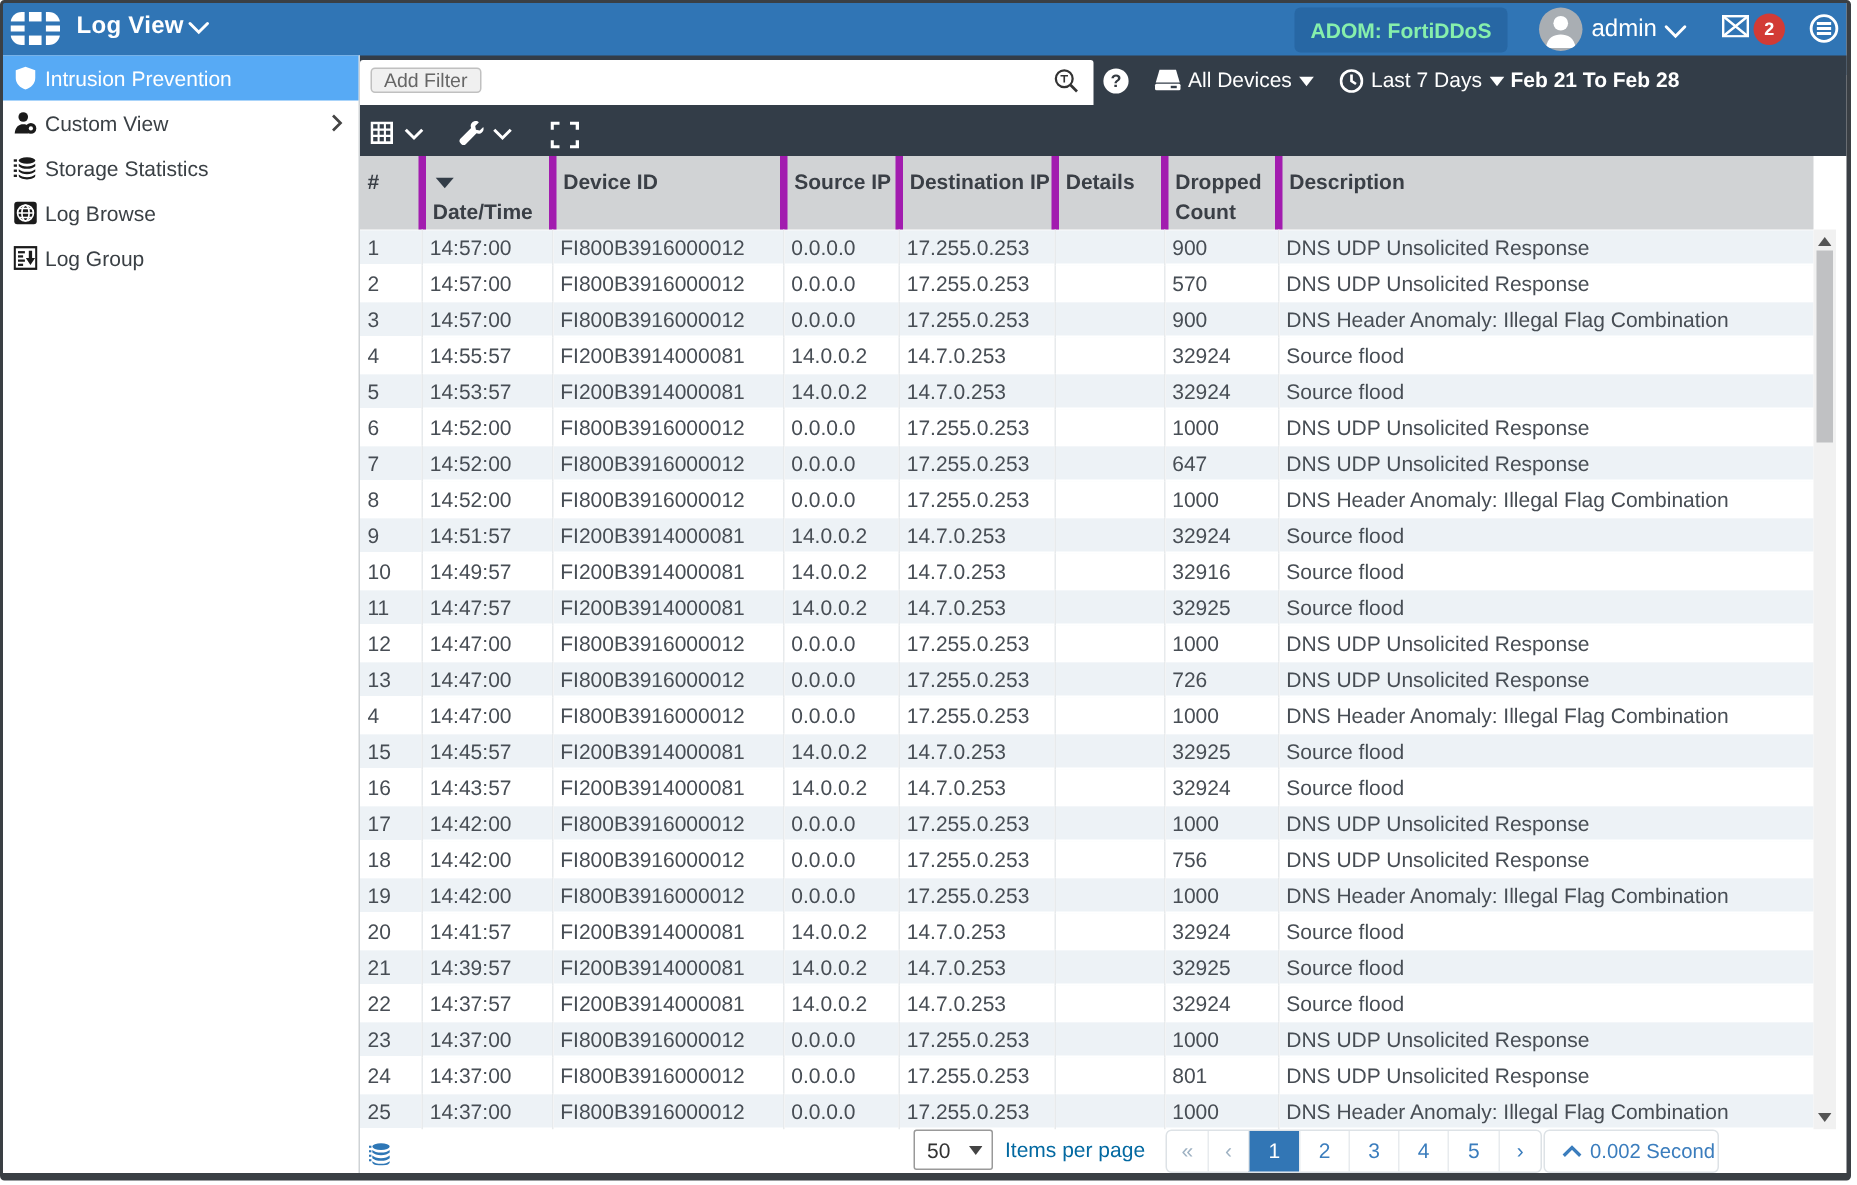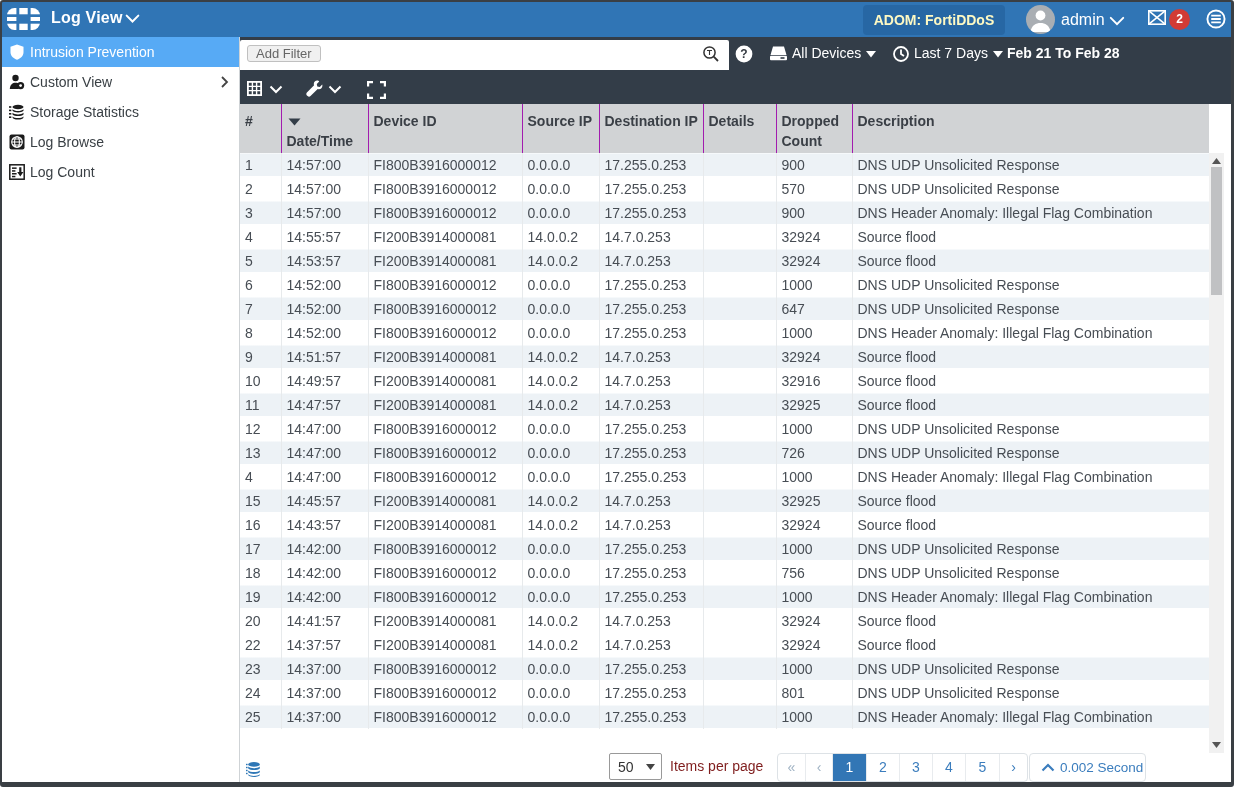--- a/index.html
+++ b/index.html
@@ -3,21 +3,21 @@
 <style>
 * { margin:0; padding:0; box-sizing:border-box; }
 html,body { width:1238px; height:790px; background:#fff; font-family:"Liberation Sans",sans-serif; }
 #page { position:relative; width:1238px; height:790px; overflow:hidden; }
 .abs { position:absolute; }
 
 
 #topbar { left:2px; top:2px; width:1229px; height:48px; background:#3075b5; }
 #logview { left:49px; top:0; height:31px; line-height:31px; color:#fff; font-size:16px; font-weight:bold; letter-spacing:0.2px; }
 #adom { left:861px; top:3px; width:142px; height:30px; background:#2767a4; border-radius:4px;
-        color:#fef9c3; font-size:14px; font-weight:bold; text-align:center; line-height:30px; }
+        color:#86efac; font-size:14px; font-weight:bold; text-align:center; line-height:30px; }
 #avatar { left:1024px; top:3px; width:29px; height:29px; border-radius:50%; background:#a9aeb3; overflow:hidden; }
 #admin { left:1059px; top:0; height:35px; line-height:35px; color:#fff; font-size:16px; }
 #badge { left:1167px; top:7px; width:21px; height:21px; border-radius:50%; background:#d23b35;
          color:#fff; font-size:12px; font-weight:bold; text-align:center; line-height:21px; }
 
 
 #sidebar { left:2px; top:37px; width:238px; height:745px; background:#fff; border-right:1px solid #cfd3d6; }
 .sitem { position:absolute; left:0; width:237px; height:30px; line-height:30px; font-size:14px; color:#3a4045; }
 .sitem .txt { position:absolute; left:28px; top:0; }
 .sitem.sel { background:#57aaf5; color:#fff; }
@@ -27,41 +27,41 @@
 
 #filterbar { left:240px; top:37px; width:991px; height:33px; background:#333d48; }
 #toolbar { left:240px; top:70px; width:991px; height:34px; background:#333d48; }
 #finput { position:absolute; left:0px; top:3px; width:489px; height:40px; background:#fff; border-radius:2px;padding-left:36px; }
 #fchip { position:absolute; left:7px; top:5px; height:17px; padding:0 8px; background:#f0f0f0;
          border:1px solid #c0c0c0; border-radius:3px; color:#666; font-size:13px; line-height:16px; }
 .wtext { position:absolute; color:#fff; font-size:14px; height:33px; line-height:33px; }
 
 
 #tbl { left:240px; top:104px; width:969px; border-collapse:collapse; table-layout:fixed; }
-#tbl th { background:#d1d3d5; border-left:1px solid #a21caf; font-size:14px; line-height:20px; text-align:left;
+#tbl th { background:#d1d3d5; border-left:5px solid #a21caf; font-size:14px; line-height:20px; text-align:left;
           color:#3a3f46; vertical-align:top; padding:7px 0 0 5px; height:49px; font-weight:bold; }
 #tbl th:first-child { border-left:none; }
 #tbl td { font-size:14px; color:#474d54; height:24px; padding:0 0 0 5px; white-space:nowrap;
           overflow:hidden; border-left:1px solid #e7eaec; }
 #tbl td:first-child { border-left:none; }
 #tbl tr.odd td { background:linear-gradient(to bottom,#fff 0px,#edf2f6 1px,#edf2f6 23px,#fff 23px); }
 #tbl tr.even td { background:#ffffff; }
 
 
 #sbar { left:1209px; top:153px; width:15px; height:600px; background:#f1f1f1; }
 #sthumb { position:absolute; left:2px; top:14px; width:11px; height:128px; background:#c0c1c3; }
 
 
 #footer { left:240px; top:753px; width:991px; height:29px; background:#fff; }
 #fhl { position:absolute; left:21px; top:4px; height:22px; line-height:22px; background:#fdf7d7;
        padding:0 3px; font-size:13px; font-weight:bold; color:#3c4247; }
 #fhl a { color:#2e77b6; text-decoration:none; }
 #sel50 { position:absolute; left:369px; top:0px; width:53px; height:27px; border:1px solid #999;
          border-radius:2px; background:#fff; font-size:14px; color:#333; }
-#ipp { position:absolute; left:430px; top:0; height:27px; line-height:27px; font-size:14px; color:#7f1d1d; }
+#ipp { position:absolute; left:430px; top:0; height:27px; line-height:27px; font-size:14px; color:#0369a1; }
 #pager { position:absolute; left:537px; top:0px; height:29px; border:1px solid #dde2e6;
          border-radius:4px; background:#fff; display:flex; }
 .pbtn { height:27px; line-height:27px; text-align:center; font-size:14px; color:#3b7dbd;
         border-left:1px solid #e8ebee; }
 .pbtn:first-child { border-left:none; }
 .pbtn.dim { color:#9fb2c3; }
 .pbtn.act { background:#3276b5; color:#fff; }
 #timer { position:absolute; left:789px; top:0px; width:117px; height:29px; border:1px solid #dde2e6;
          border-radius:4px; color:#3b7dbd; font-size:13.5px; line-height:27px; }
 
@@ -165,21 +165,21 @@
       <svg class="sicon" viewBox="0 0 16 16">
         <rect x="0.8" y="0.8" width="14.4" height="14.4" fill="none" stroke="#1b1b1b" stroke-width="1.5"></rect>
         <g fill="#1b1b1b">
           <rect x="3" y="3.4" width="4.6" height="1.5"></rect>
           <rect x="3" y="6.2" width="3.4" height="1.5"></rect>
           <rect x="3" y="9" width="4.6" height="1.5"></rect>
           <rect x="3" y="11.8" width="3.4" height="1.5"></rect>
           <path d="M10.2 3.2 L12.4 3.2 L12.4 8 L14.4 8 L11.3 12.6 L8.2 8 L10.2 8 Z"></path>
         </g>
       </svg>
-      <span class="txt">Log Count</span>
+      <span class="txt">Log Group</span>
     </div>
   </div>
 
   <div class="abs" id="filterbar">
     <div id="finput">
       <div id="fchip">Add Filter</div>
       <svg class="abs" style="left:462px;top:5px" width="18" height="18" viewBox="0 0 18 18">
         <circle cx="7.5" cy="7.5" r="5.6" fill="none" stroke="#333" stroke-width="1.5"></circle>
         <path d="M11.7 11.7 L16 16" stroke="#333" stroke-width="1.8"></path>
         <path d="M5 5.5 L10 5.5 M7.5 5.5 L7.5 10" stroke="#333" stroke-width="1.1"></path>
@@ -450,20 +450,30 @@
 <tr class="even">
           <td>20</td>
           <td>14:41:57</td>
           <td>FI200B3914000081</td>
           <td>14.0.0.2</td>
           <td>14.7.0.253</td>
           <td></td>
           <td>32924</td>
           <td>Source flood</td>
         </tr>
+<tr class="odd">
+          <td>21</td>
+          <td>14:39:57</td>
+          <td>FI200B3914000081</td>
+          <td>14.0.0.2</td>
+          <td>14.7.0.253</td>
+          <td></td>
+          <td>32925</td>
+          <td>Source flood</td>
+        </tr>
 <tr class="even">
           <td>22</td>
           <td>14:37:57</td>
           <td>FI200B3914000081</td>
           <td>14.0.0.2</td>
           <td>14.7.0.253</td>
           <td></td>
           <td>32924</td>
           <td>Source flood</td>
         </tr>

